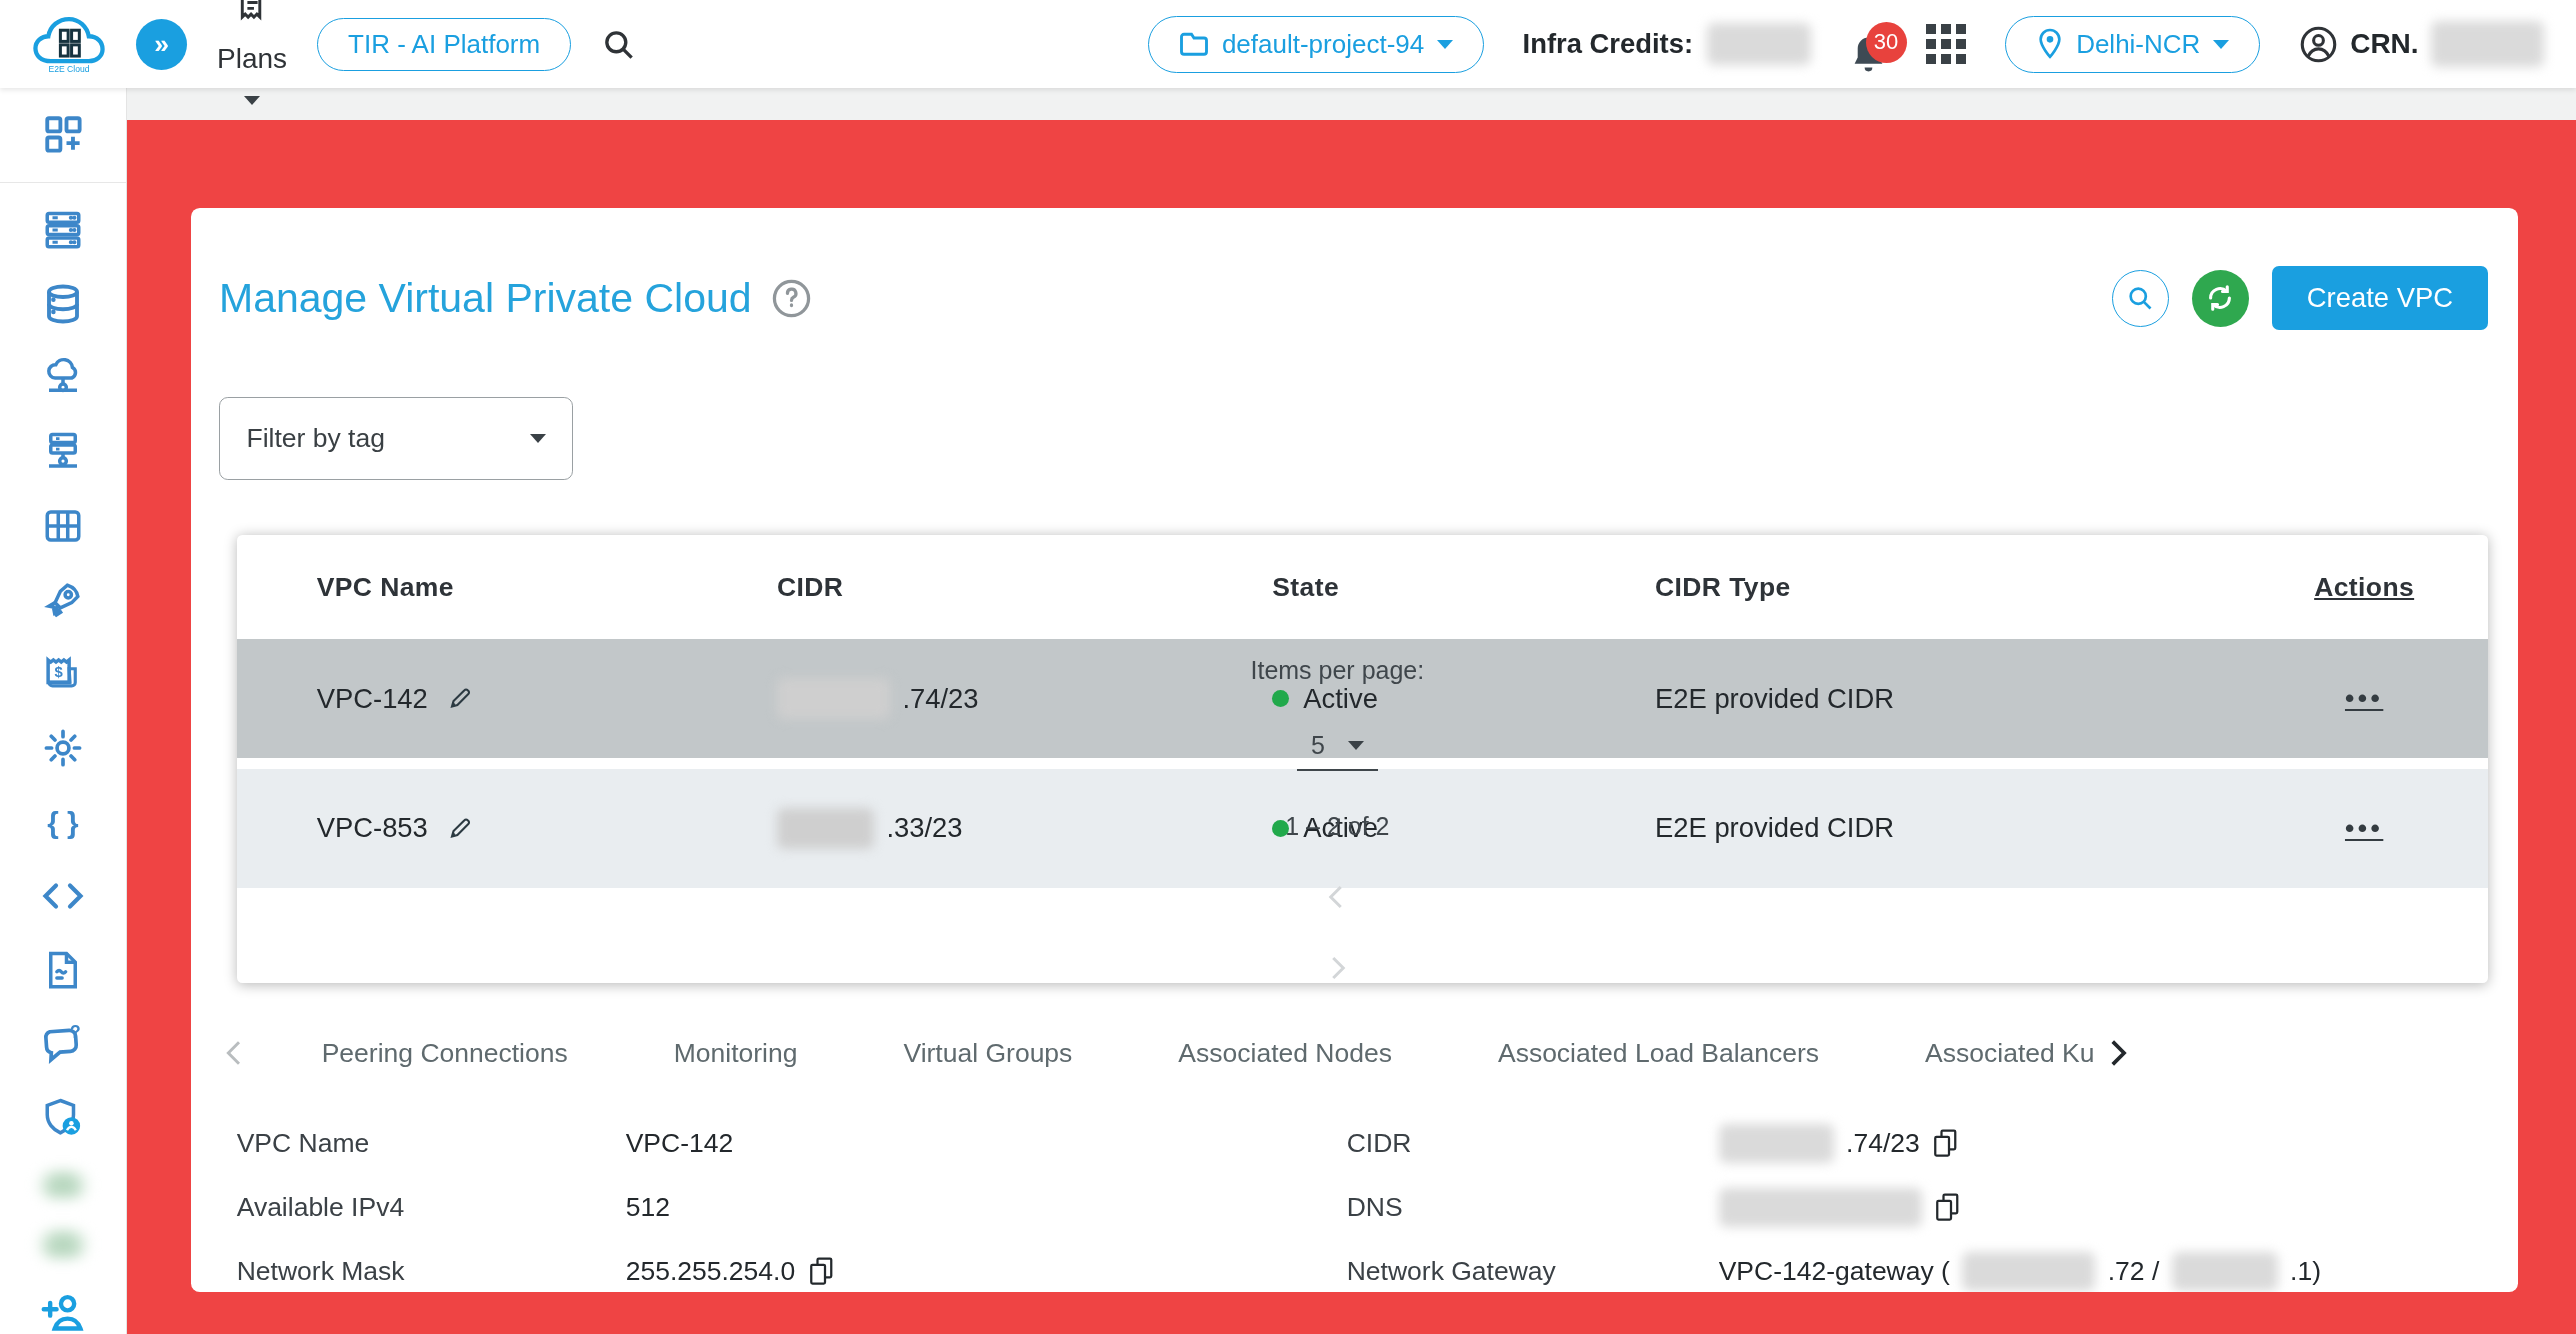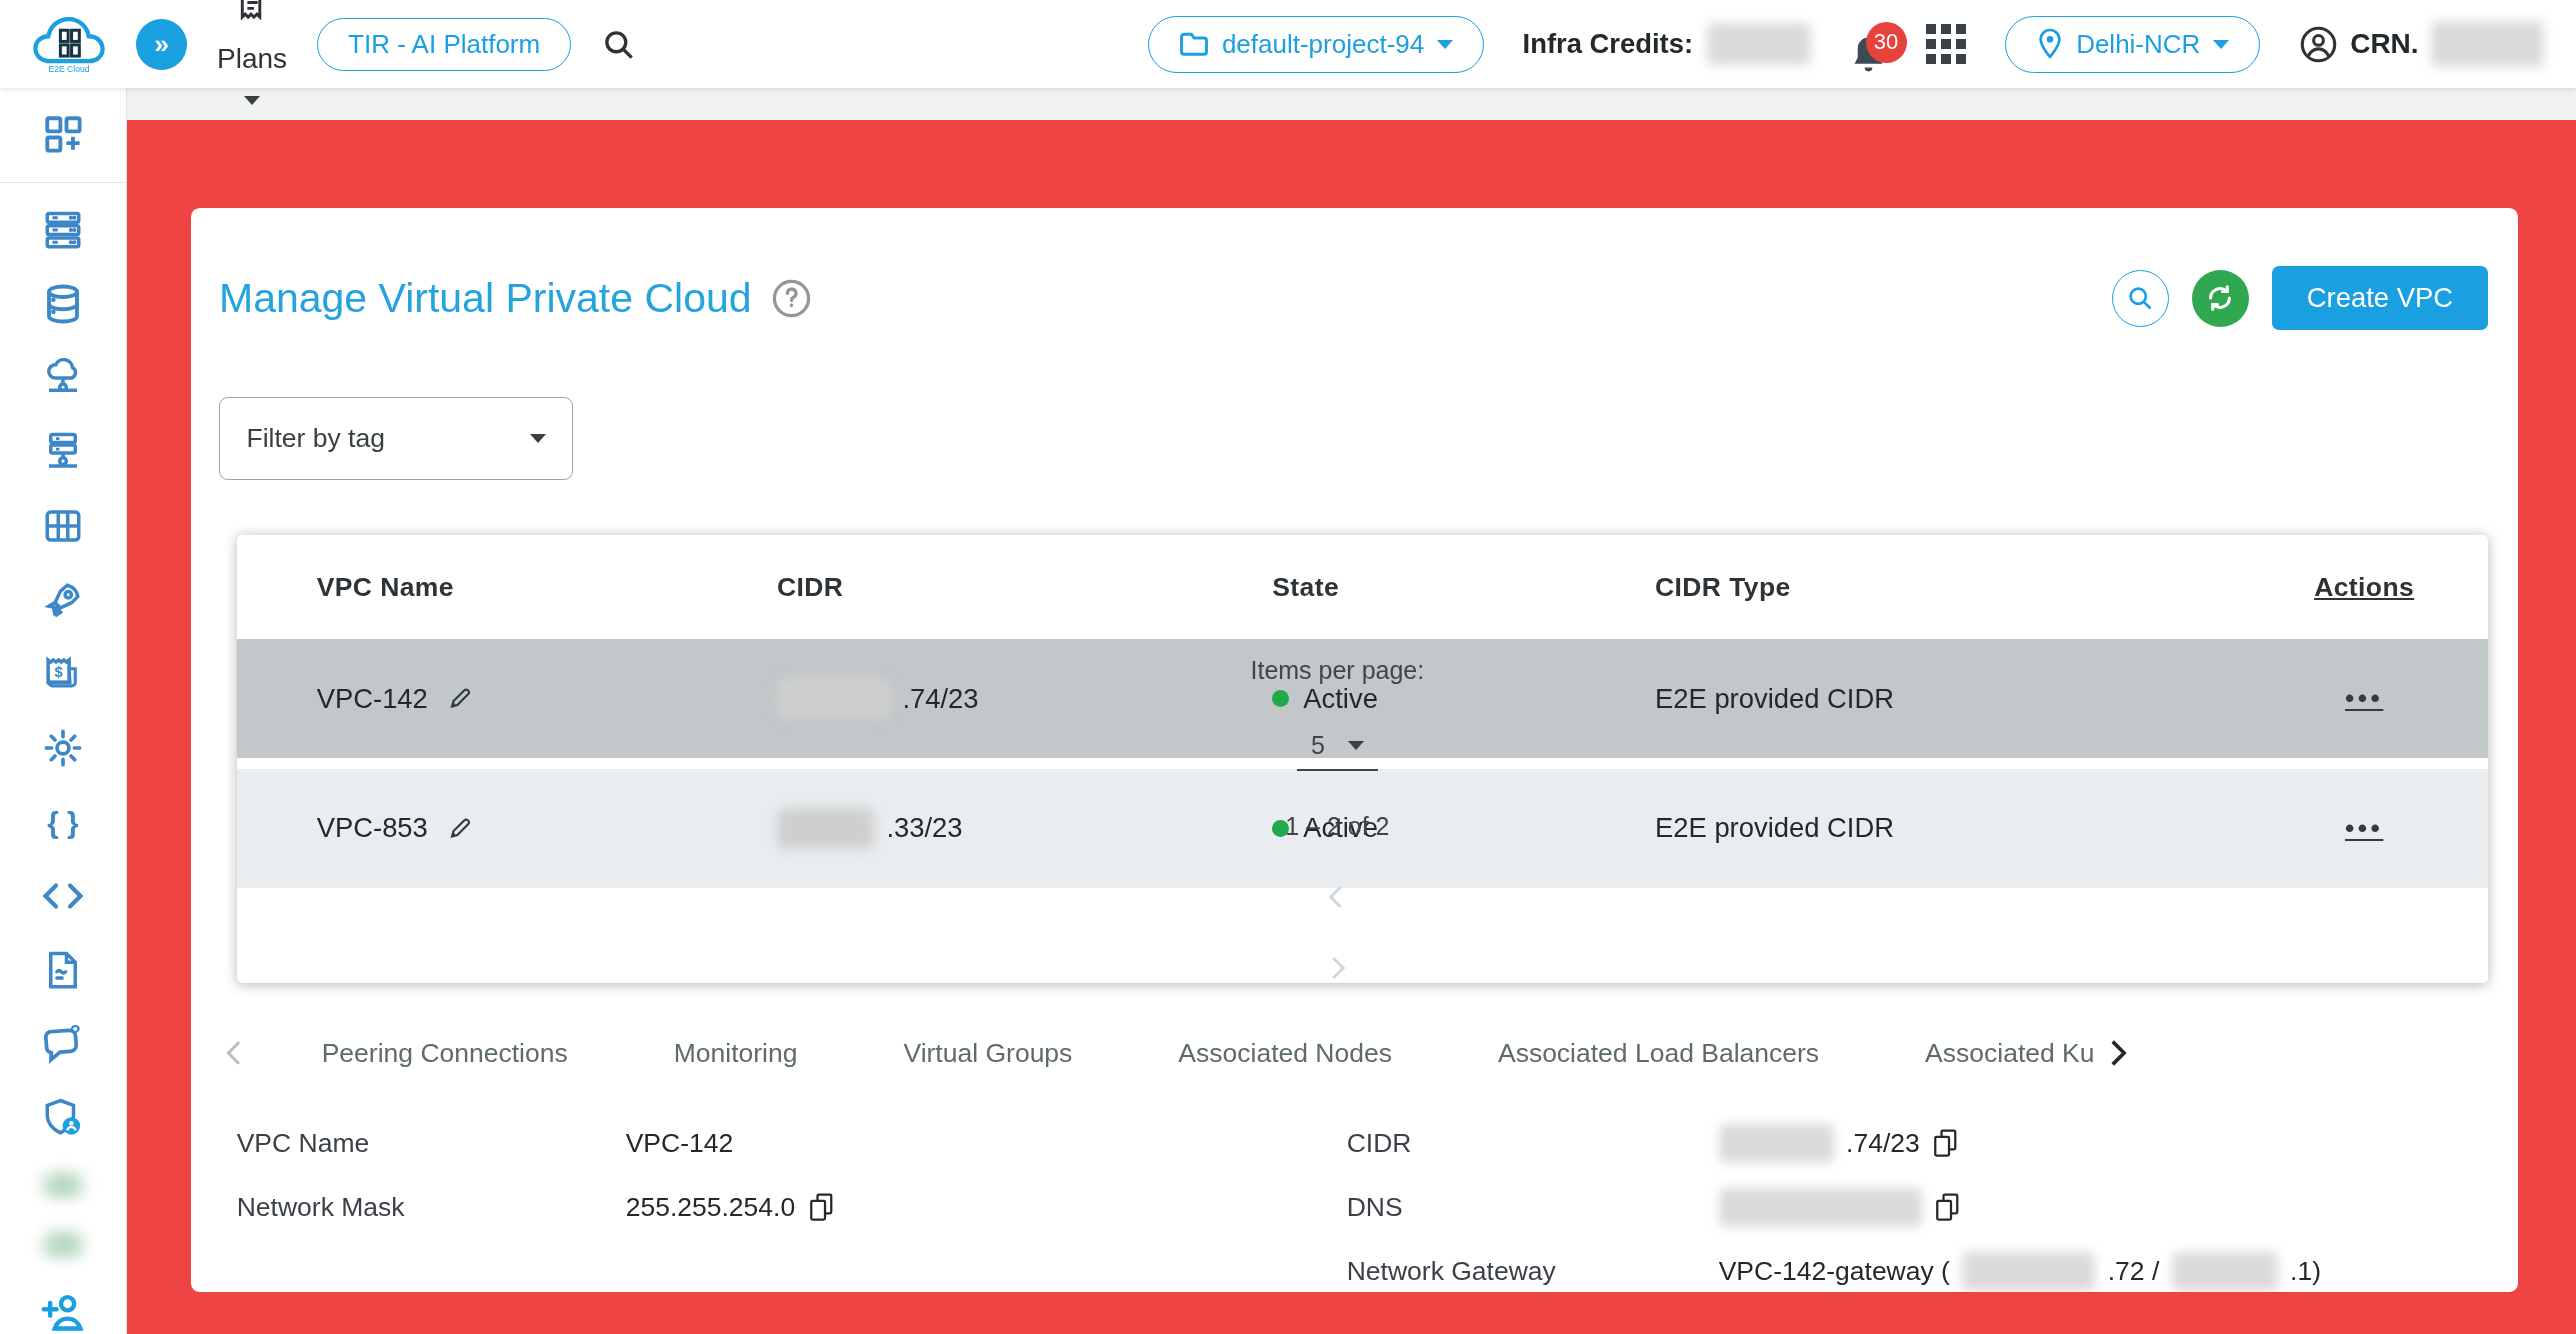--- a/index.html
+++ b/index.html
@@ -420,20 +420,24 @@
       </span>
     </div>
 
     <div class="details">
       <div class="d-col left">
         <div class="d-row">
           <span class="d-label">VPC Name</span>
           <span class="d-value">VPC-142</span>
         </div>
         <div class="d-row">
+          <span class="d-label">Available IPv4</span>
+          <span class="d-value">512</span>
+        </div>
+        <div class="d-row">
           <span class="d-label">Network Mask</span>
           <span class="d-value">
             <span>255.255.254.0</span>
             <svg width="26.5" height="30" viewBox="0 0 20 24" fill="none" stroke="#23282c" stroke-width="1.8">
               <rect x="7" y="2" width="11" height="15" rx="1"></rect>
                 <rect x="2" y="7" width="11" height="15" rx="1" fill="#fff"></rect>
             </svg>
           </span>
         </div>
 

